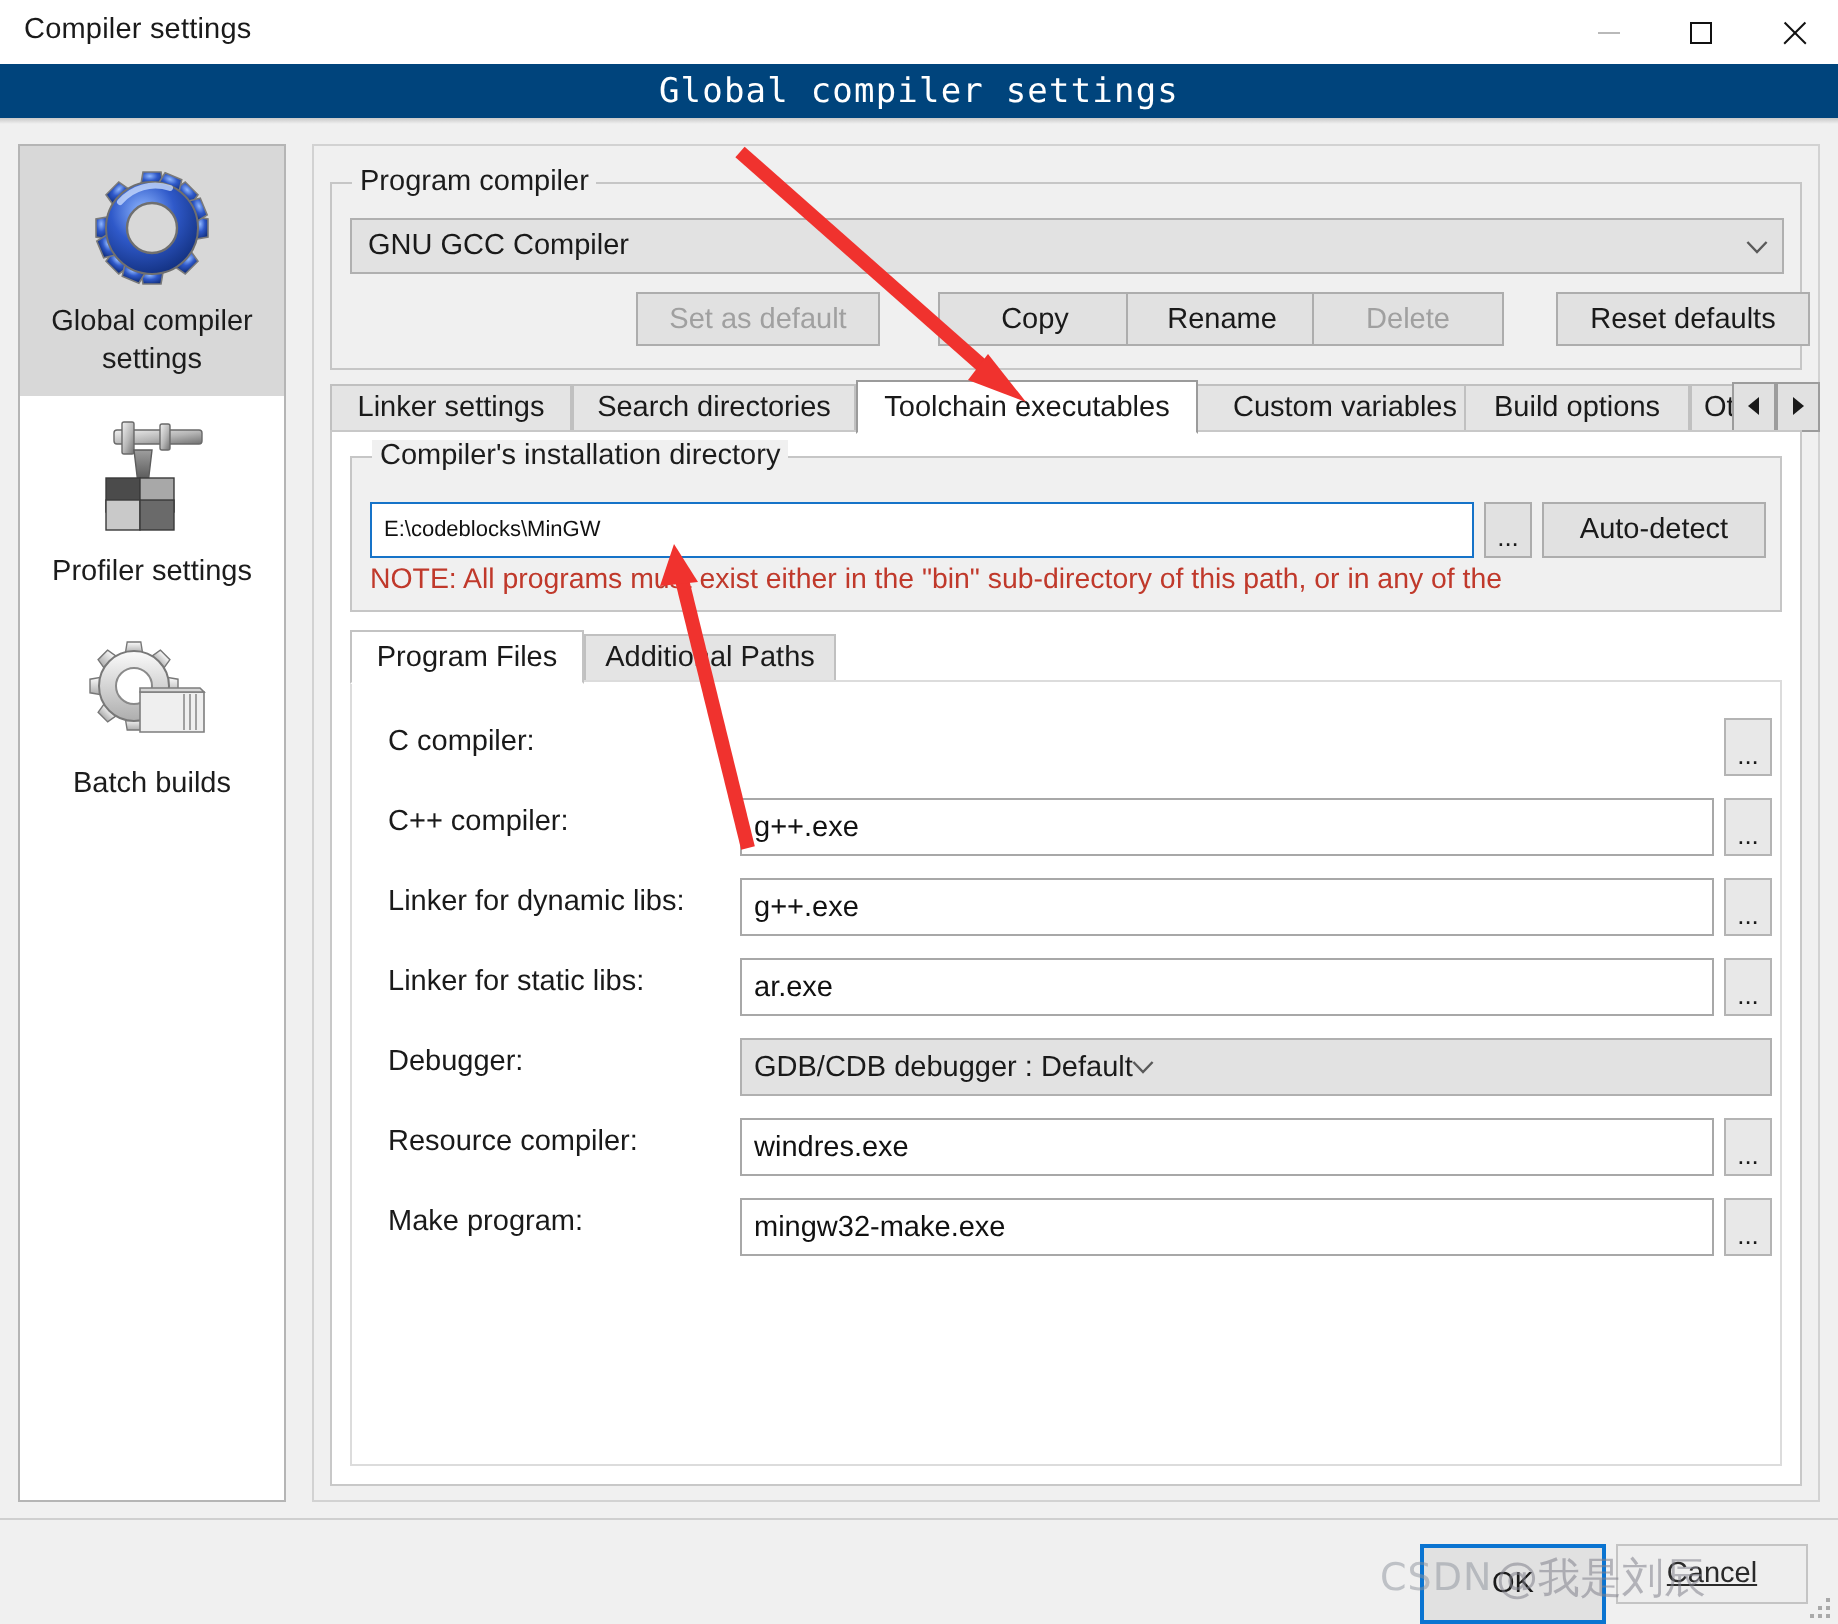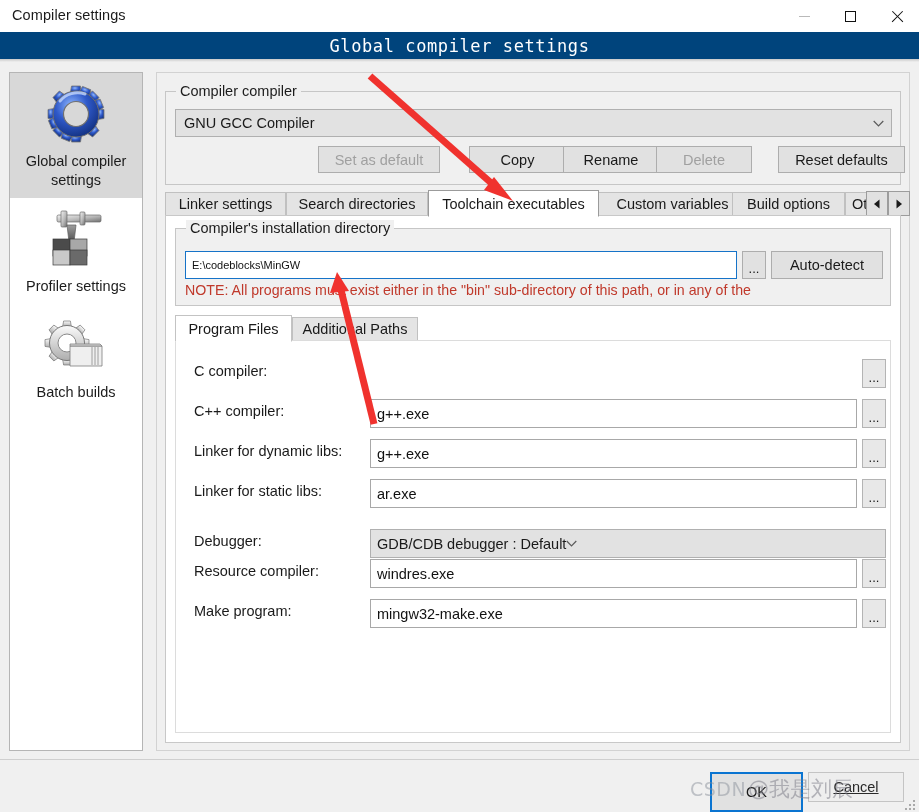--- a/index.html
+++ b/index.html
@@ -558,21 +558,21 @@
             </g>
           </svg>
         </span>
         <span class="side-label">Batch builds</span>
       </div>
     </div>
 
     <div class="rightpanel">
 
       <div class="groupbox gb-compiler">
-        <div class="groupbox-title">Compiler compiler</div>
+        <div class="groupbox-title">Program compiler</div>
 
         <div class="combo cmb-selected">
           <span>GNU GCC Compiler</span>
           <span class="chev">
             <svg width="11" height="8" viewBox="0 0 11 8">
                 <path d="M0.7 1 L5.5 6 L10.3 1" fill="none" stroke="#5a5a5a" stroke-width="1.2"></path>
               </svg>
           </span>
         </div>
 
@@ -649,21 +649,21 @@
           </div>
 
           <div class="frow" style="top:138px;">
             <span class="flabel">Linker for static libs:</span>
             <div class="finput">
               <span>ar.exe</span>
             </div>
             <div class="fdots">...</div>
           </div>
 
-          <div class="frow" style="top:188px;">
+          <div class="frow" style="top:178px;">
             <span class="flabel">Debugger:</span>
             <div class="fcombo">
               <span>GDB/CDB debugger : Default</span>
               <span class="chev" style="right:10px;">
                 <svg width="11" height="8" viewBox="0 0 11 8">
                     <path d="M0.7 1 L5.5 6 L10.3 1" fill="none" stroke="#5a5a5a" stroke-width="1.2"></path>
                   </svg>
               </span>
             </div>
           </div>

